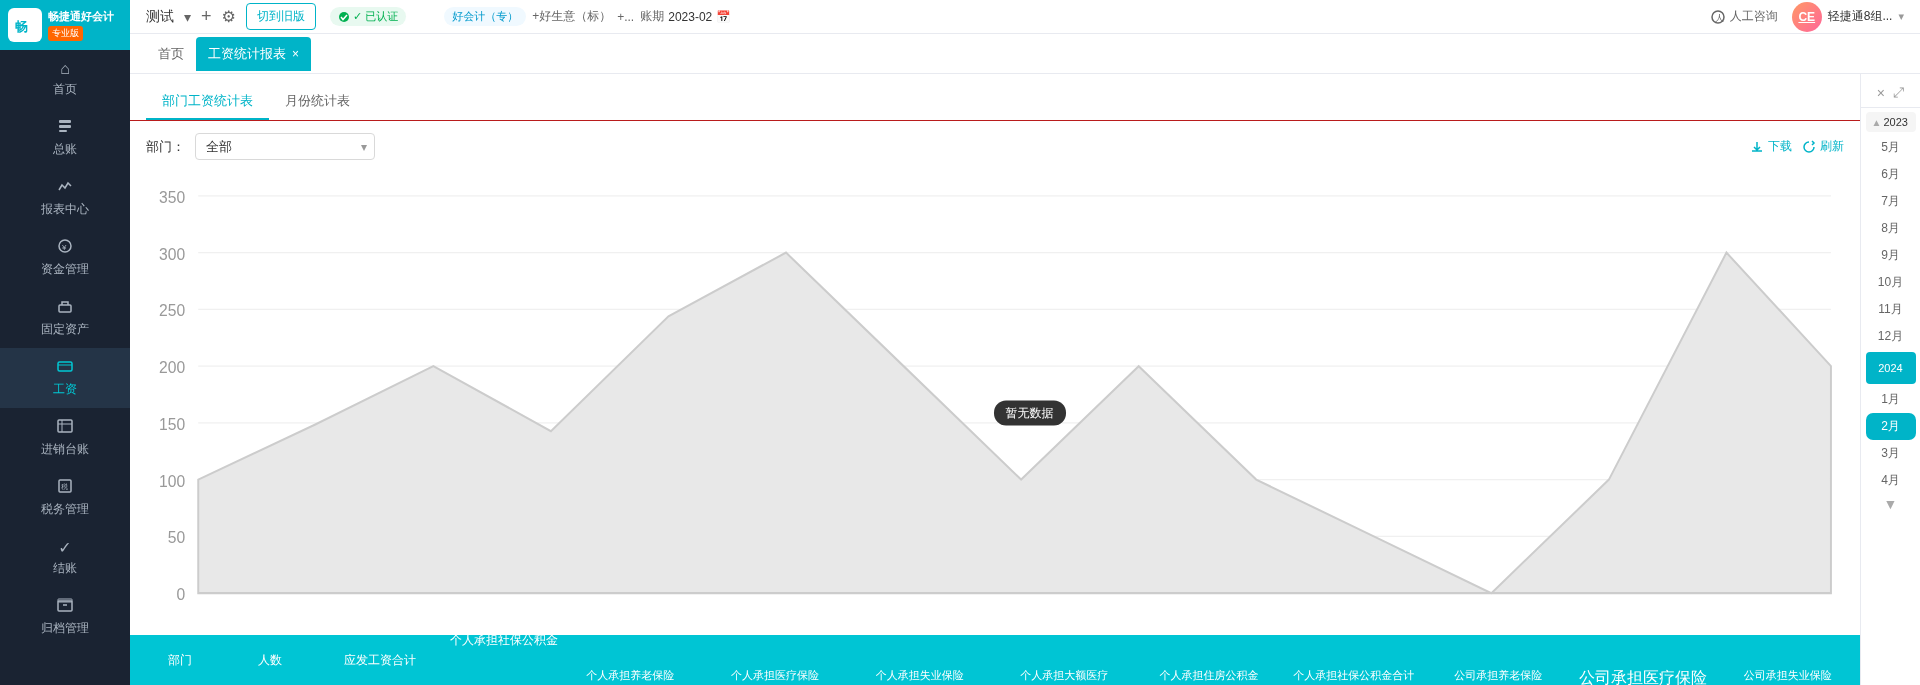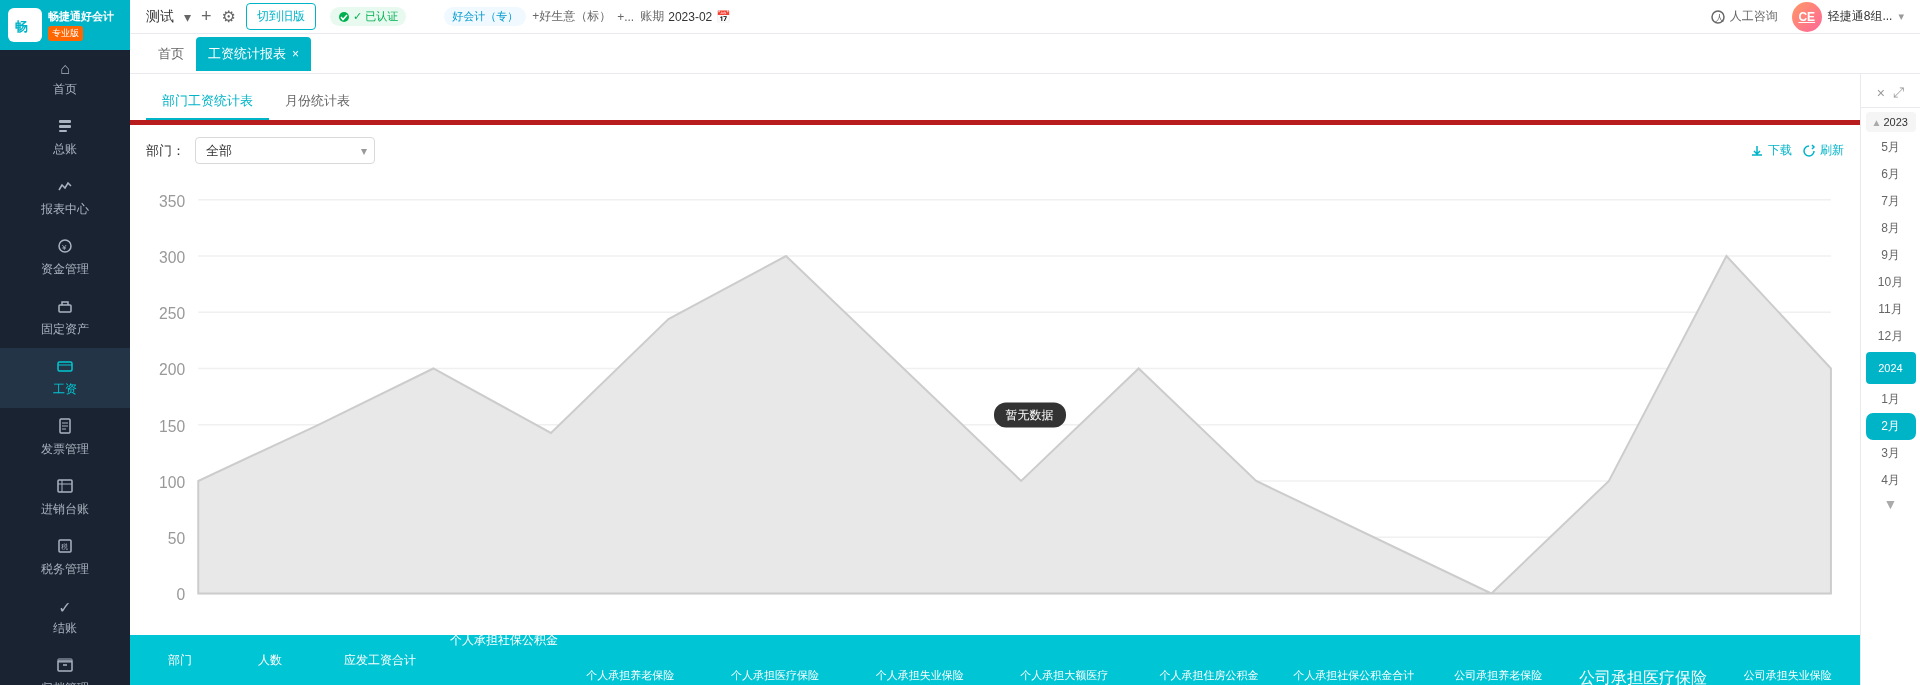--- a/index.html
+++ b/index.html
@@ -248,21 +248,21 @@
       overflow: hidden;
       background: white;
       margin: 0;
     }
 
     
     .sub-tabs {
       display: flex;
       align-items: center;
       padding: 10px 16px 0;
-      border-bottom: 5px solid #b91c1c;
+      border-bottom: 1px solid #b91c1c;
       gap: 0;
       background: white;
       flex-shrink: 0;
     }
     .sub-tab {
       padding: 8px 16px;
       font-size: 13px;
       color: #666;
       cursor: pointer;
       border-bottom: 2px solid transparent;
@@ -483,31 +483,20 @@
       <span>固定资产</span>
     </div>
     <div class="nav-item active">
       <span class="nav-icon">
         <svg width="16" height="16" viewBox="0 0 16 16">
             <rect x="1" y="4" width="14" height="9" rx="1.5" stroke="#00c8d4" stroke-width="1.5" fill="none"></rect>
             <line x1="1" y1="7" x2="15" y2="7" stroke="#00c8d4" stroke-width="1"></line>
           </svg>
       </span>
       <span style="color:#00c8d4">工资</span>
-    </div>
-    <div class="nav-item">
-      <span class="nav-icon">
-        <svg width="16" height="16" viewBox="0 0 16 16">
-            <rect x="3" y="1" width="10" height="14" rx="1" stroke="#aab4c0" stroke-width="1.5" fill="none"></rect>
-            <line x1="5" y1="5" x2="11" y2="5" stroke="#aab4c0"></line>
-            <line x1="5" y1="8" x2="11" y2="8" stroke="#aab4c0"></line>
-            <line x1="5" y1="11" x2="9" y2="11" stroke="#aab4c0"></line>
-          </svg>
-      </span>
-      <span>发票管理</span>
     </div>
     <div class="nav-item">
       <span class="nav-icon">
         <svg width="16" height="16" viewBox="0 0 16 16">
             <rect x="1" y="2" width="14" height="12" rx="1" stroke="#aab4c0" stroke-width="1.5" fill="none"></rect>
             <line x1="1" y1="6" x2="15" y2="6" stroke="#aab4c0"></line>
             <line x1="5" y1="2" x2="5" y2="14" stroke="#aab4c0"></line>
           </svg>
       </span>
       <span>进销台账</span>

